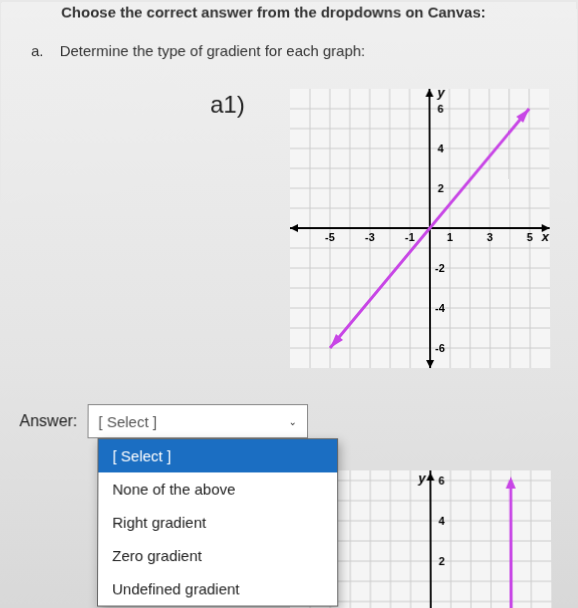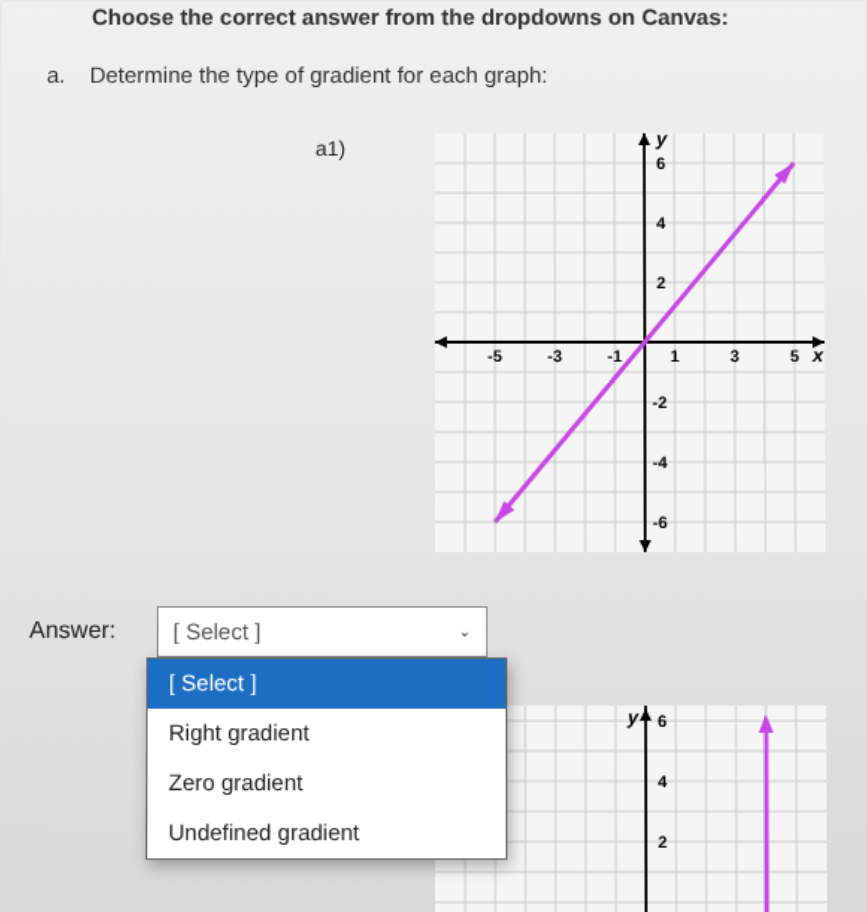--- a/index.html
+++ b/index.html
@@ -28,21 +28,21 @@
     .sub-header {
       font-size: 15px;
       color: #333;
       margin-top: 22px;
       margin-left: 10px;
     }
     .sub-header .letter {
       margin-right: 12px;
     }
     .question-label {
-      font-size: 14px;
+      font-size: 24px;
       color: #222;
       font-weight: 500;
       position: absolute;
       left: 210px;
       top: 90px;
     }
     .graph-container {
       position: absolute;
       left: 280px;
       top: 78px;
@@ -55,21 +55,21 @@
       top: 470px;
       width: 280px;
       height: 140px;
     }
     .answer-row {
       position: absolute;
       left: 20px;
       top: 404px;
       display: flex;
       align-items: center;
-      gap: 27px;
+      gap: 10px;
     }
     .answer-label {
       font-size: 16px;
       color: #222;
     }
     .select-box {
       width: 220px;
       height: 34px;
       border: 1px solid #888;
       background: #fff;
@@ -194,20 +194,21 @@
   <div class="answer-row">
     <span class="answer-label">Answer:</span>
     <div class="select-box">
       <span>[ Select ]</span>
       <span class="chevron">⌄</span>
     </div>
   </div>
 
   <div class="dropdown">
     <div class="dropdown-item selected">[ Select ]</div>
+    <div class="dropdown-item">None of the above</div>
     <div class="dropdown-item">Right gradient</div>
     <div class="dropdown-item">Zero gradient</div>
     <div class="dropdown-item">Undefined gradient</div>
 
   </div>
 
   <div class="graph2-container">
     <svg width="280" height="140" viewBox="0 0 280 140">
       <rect x="10" y="0" width="260" height="140" fill="#f5f5f5"></rect>
       <g stroke="#ccc" stroke-width="1">

